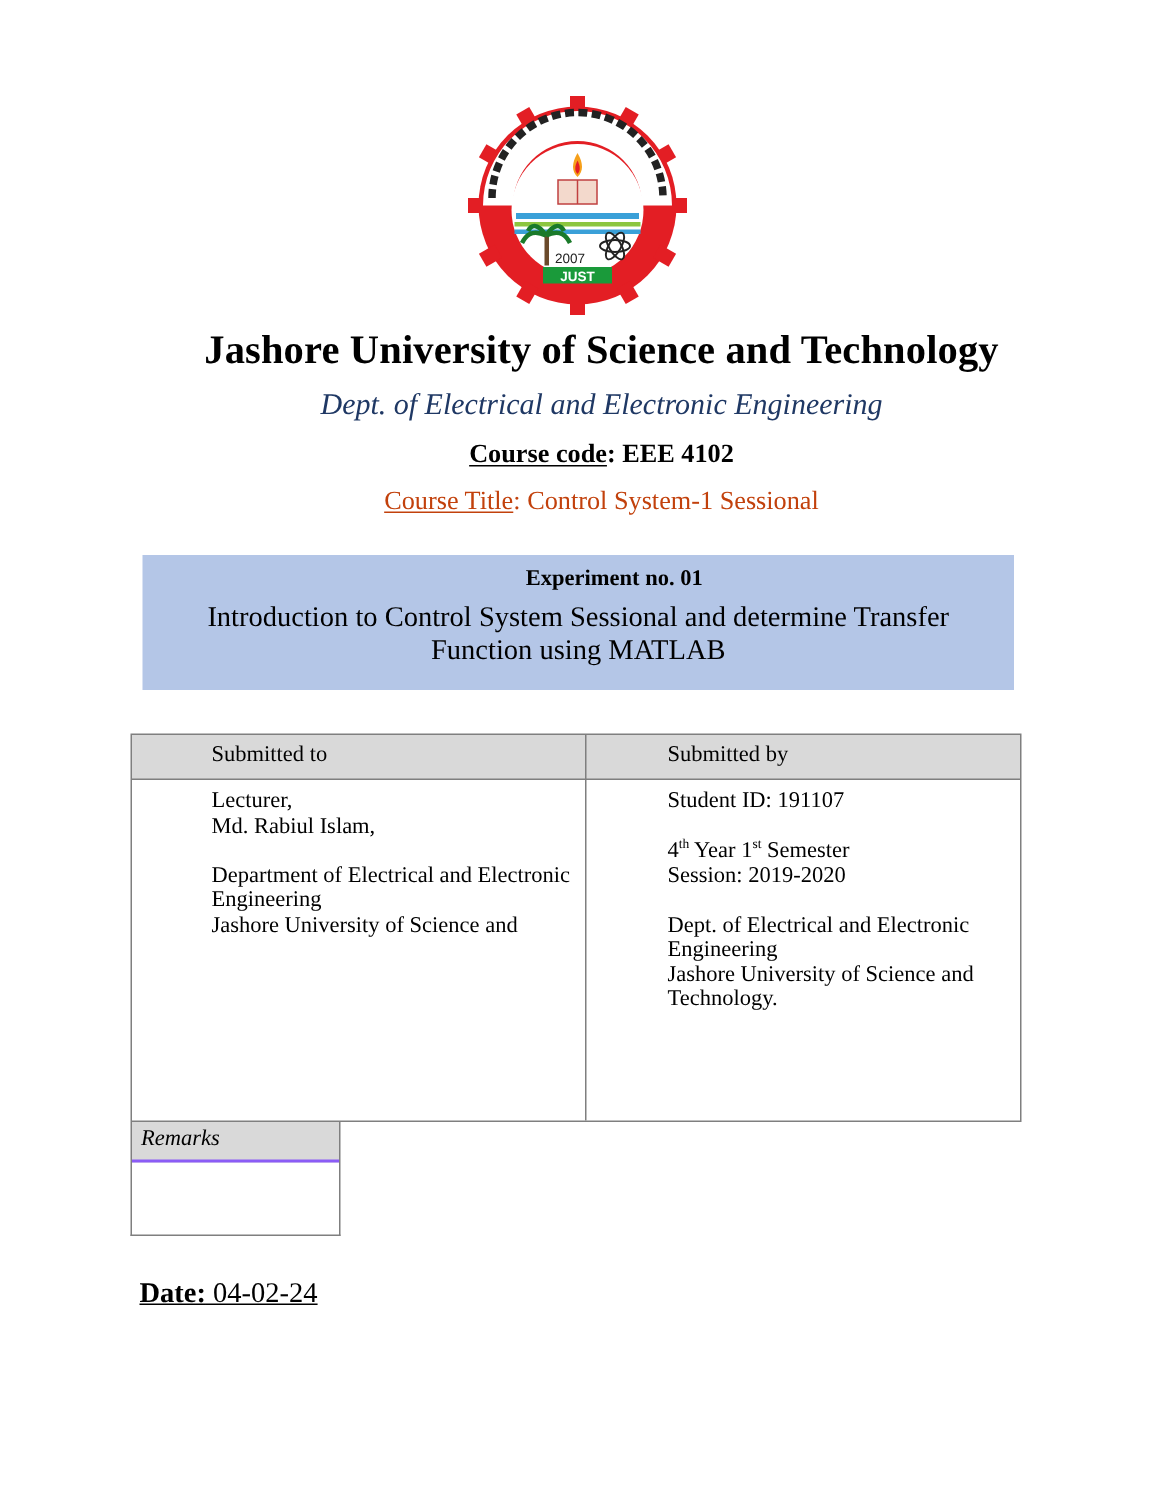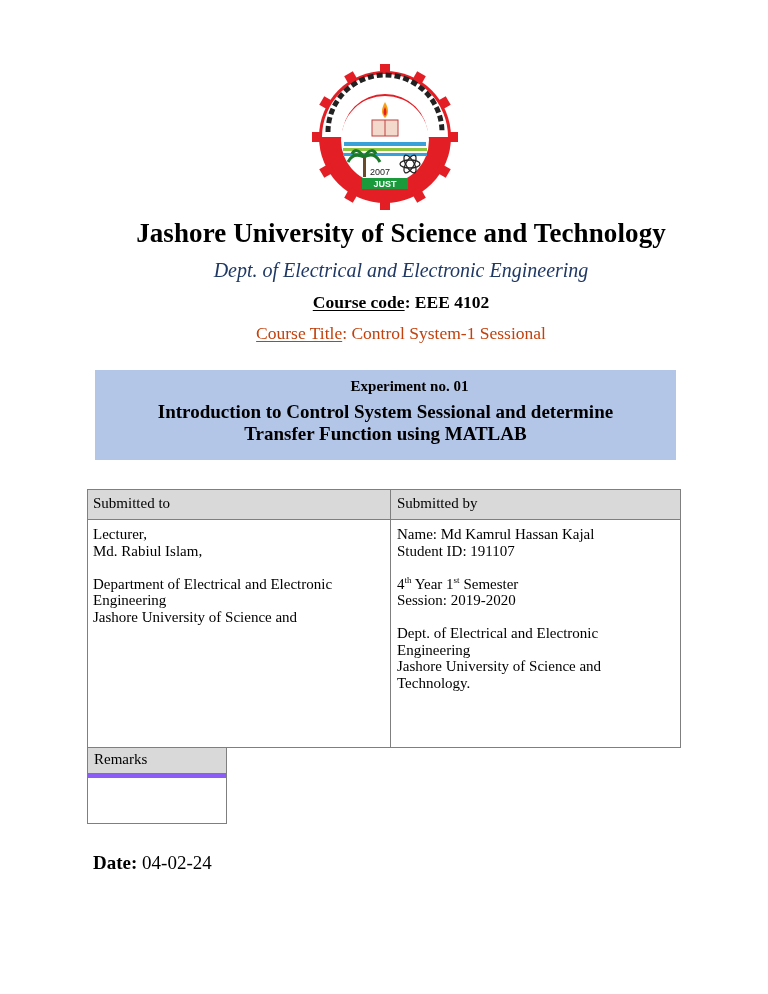--- a/index.html
+++ b/index.html
@@ -18,54 +18,54 @@
     #course-code { top: 292px; font-size: 17.5px; font-weight: bold; color: #000000; }
     #course-title { top: 323px; font-size: 17.5px; font-weight: normal; color: #c2410c; }
     .ul { text-decoration: underline; text-underline-offset: 2px; }
 
     
     #exp-box {
       left: 95px; top: 370px; width: 581px; height: 90px;
       background: #b4c6e7; text-align: center;
     }
     #exp-no { margin-top: 8px; font-size: 15px; font-weight: bold; margin-left: 48px; }
-    #exp-title { margin-top: 6px; font-size: 19px; line-height: 22px; padding: 0 26px; font-weight: bold; }
+    #exp-title { margin-top: 6px; font-size: 19px; line-height: 22px; padding: 0 26px; }
 
     
     #sub-table {
       left: 87px; top: 489px; width: 594px; height: 259px;
       border: 1px solid #7f7f7f; box-sizing: border-box;
     }
     .col-divider { position: absolute; left: 302px; top: 0; bottom: 0; width: 1px; background: #7f7f7f; }
     .hdr-row {
       position: absolute; left: 0; right: 0; top: 0; height: 29px;
       background: #d9d9d9; border-bottom: 1px solid #7f7f7f;
     }
-    .cell-text { position: absolute; font-size: 15px; line-height: 16.5px; white-space: nowrap; }
+    .cell-text { position: absolute; font-size: 15px; line-height: 16.5px; white-space: nowrap; margin-left: 48px; }
     .hdr-text { top: 5px; }
     #to-label { left: 5px; }
     #by-label { left: 309px; }
     #to-body { left: 5px; top: 36px; }
     #by-body { left: 309px; top: 36px; }
     .blank { height: 16.5px; }
     sup { font-size: 9px; line-height: 0; vertical-align: super; }
 
     
     #remarks-box {
       left: 87px; top: 748px; width: 140px; height: 76px;
       border: 1px solid #7f7f7f; border-top: none; box-sizing: border-box;
     }
     #remarks-hdr {
       position: absolute; left: 0; right: 0; top: 0; height: 25px;
-      background: #d9d9d9; border-bottom: 5px solid #8b5cf6;
+      background: #d9d9d9; border-bottom: 2px solid #8b5cf6; font-style: italic;
     }
     #remarks-label { position: absolute; left: 6px; top: 3px; font-size: 15px; }
     #remarks-value { position: absolute; left: 6px; top: 32px; font-size: 15px; }
 
-    #date-line { left: 93px; top: 852px; font-size: 19px; }
+    #date-line { left: 93px; top: 852px; font-size: 19px; text-decoration: underline; }
     #date-label { font-weight: bold; }
   </style>
 </head>
 <body>
 
 <div id="logo" class="abs">
   <svg width="150" height="150" viewBox="0 0 150 150">
 
     <g fill="#e31e24">
       <circle cx="75" cy="75" r="66"></circle>
@@ -138,21 +138,20 @@
   <div id="to-body" class="cell-text">
     <div>Lecturer,</div>
     <div>Md. Rabiul Islam,</div>
     <div class="blank"></div>
     <div>Department of Electrical and Electronic</div>
     <div>Engineering</div>
     <div>Jashore University of Science and</div>
   </div>
 
   <div id="by-body" class="cell-text">
-    <div>Name: Md Kamrul Hassan Kajal</div>
     <div>Student ID: 191107</div>
     <div class="blank"></div>
     <div><span>4</span><sup>th</sup><span> Year </span><span>1</span><sup>st</sup><span> Semester</span></div>
     <div>Session: 2019-2020</div>
     <div class="blank"></div>
     <div>Dept. of Electrical and Electronic</div>
     <div>Engineering</div>
     <div>Jashore University of Science and</div>
     <div>Technology.</div>
   </div>

